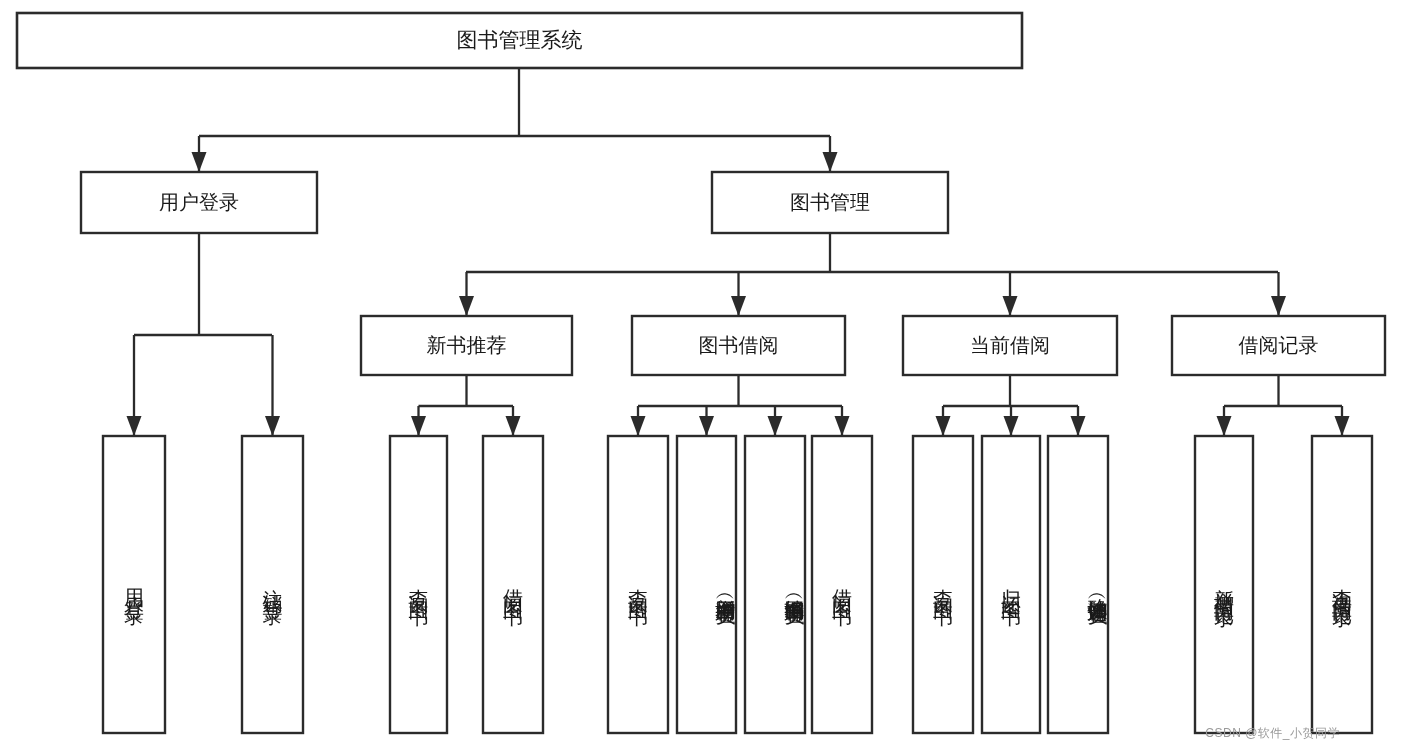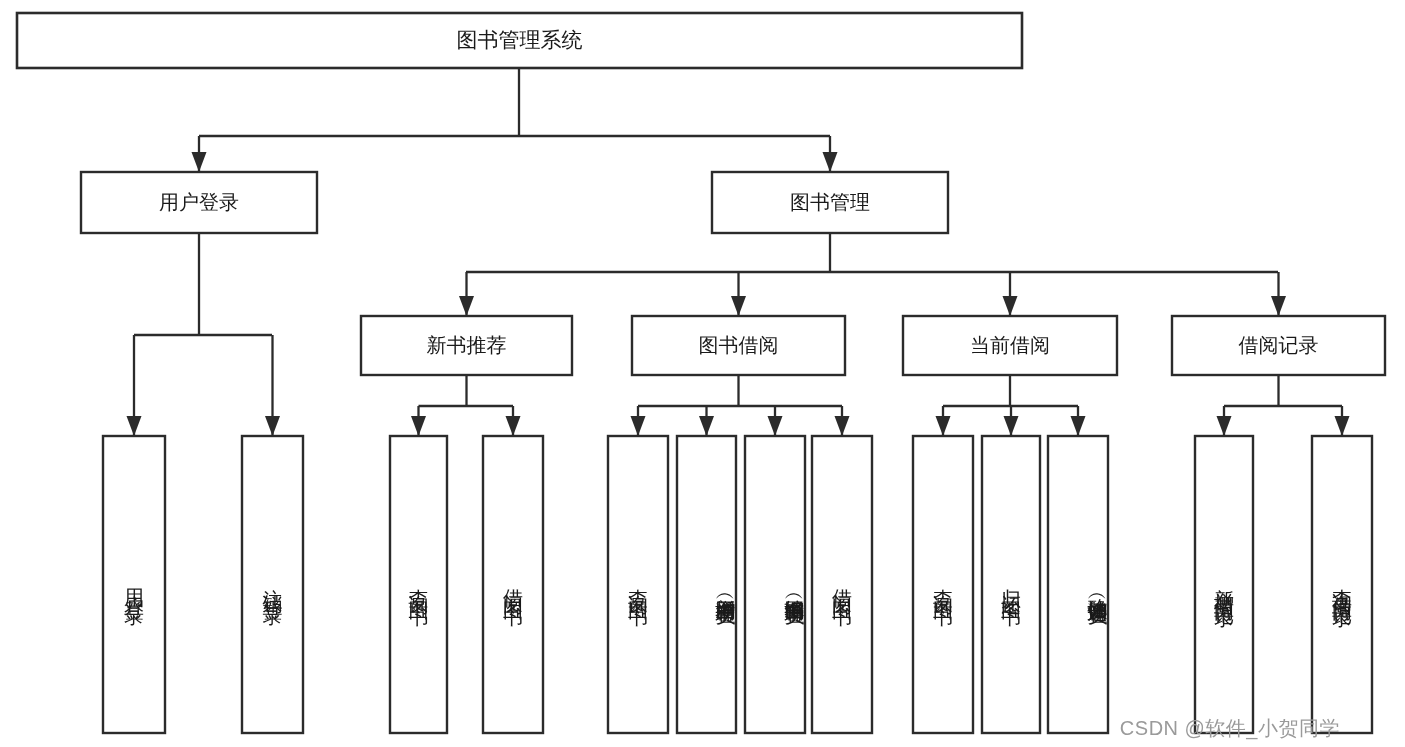--- a/index.html
+++ b/index.html
@@ -74,21 +74,21 @@
     justify-content: center;
     text-align: center;
     white-space: nowrap;
     pointer-events: none;
   }
   .watermark {
     position: absolute;
     right: 14px;
     bottom: 5px;
     font-family: "Liberation Sans", "DejaVu Sans", sans-serif;
-    font-size: 20px;
+    font-size: 12px;
     color: #9a9a9a;
     letter-spacing: 0.5px;
     white-space: nowrap;
   }
 </style>
 </head>
 <body>
 
 <div id="diagram-root">
   <svg class="diagram-canvas" viewBox="0 0 1405 747">

